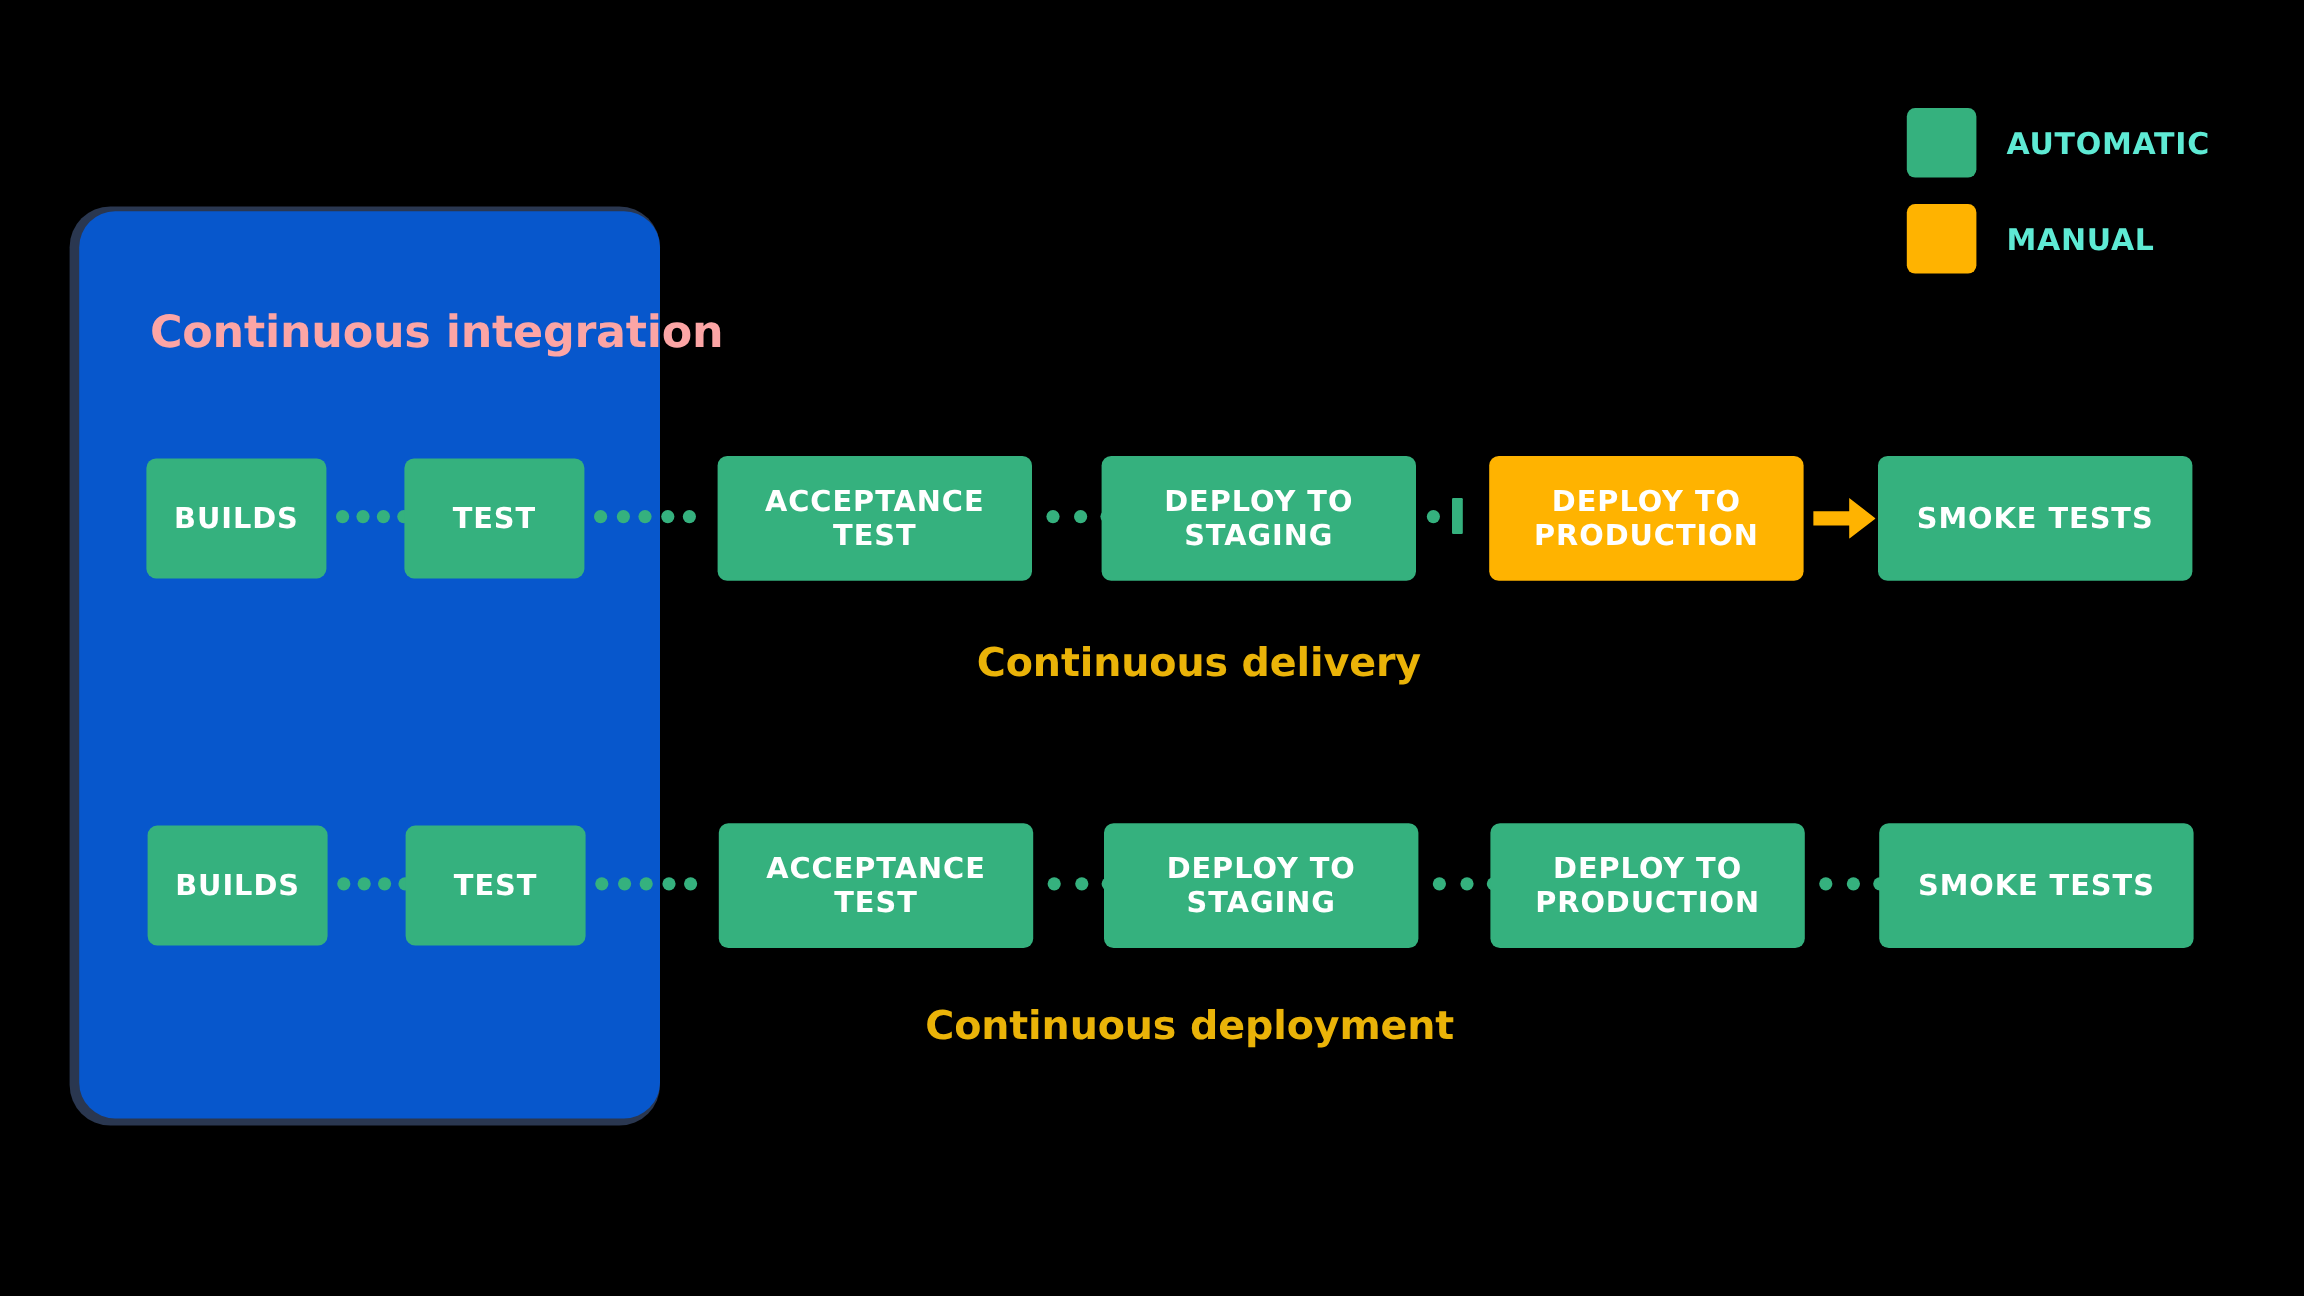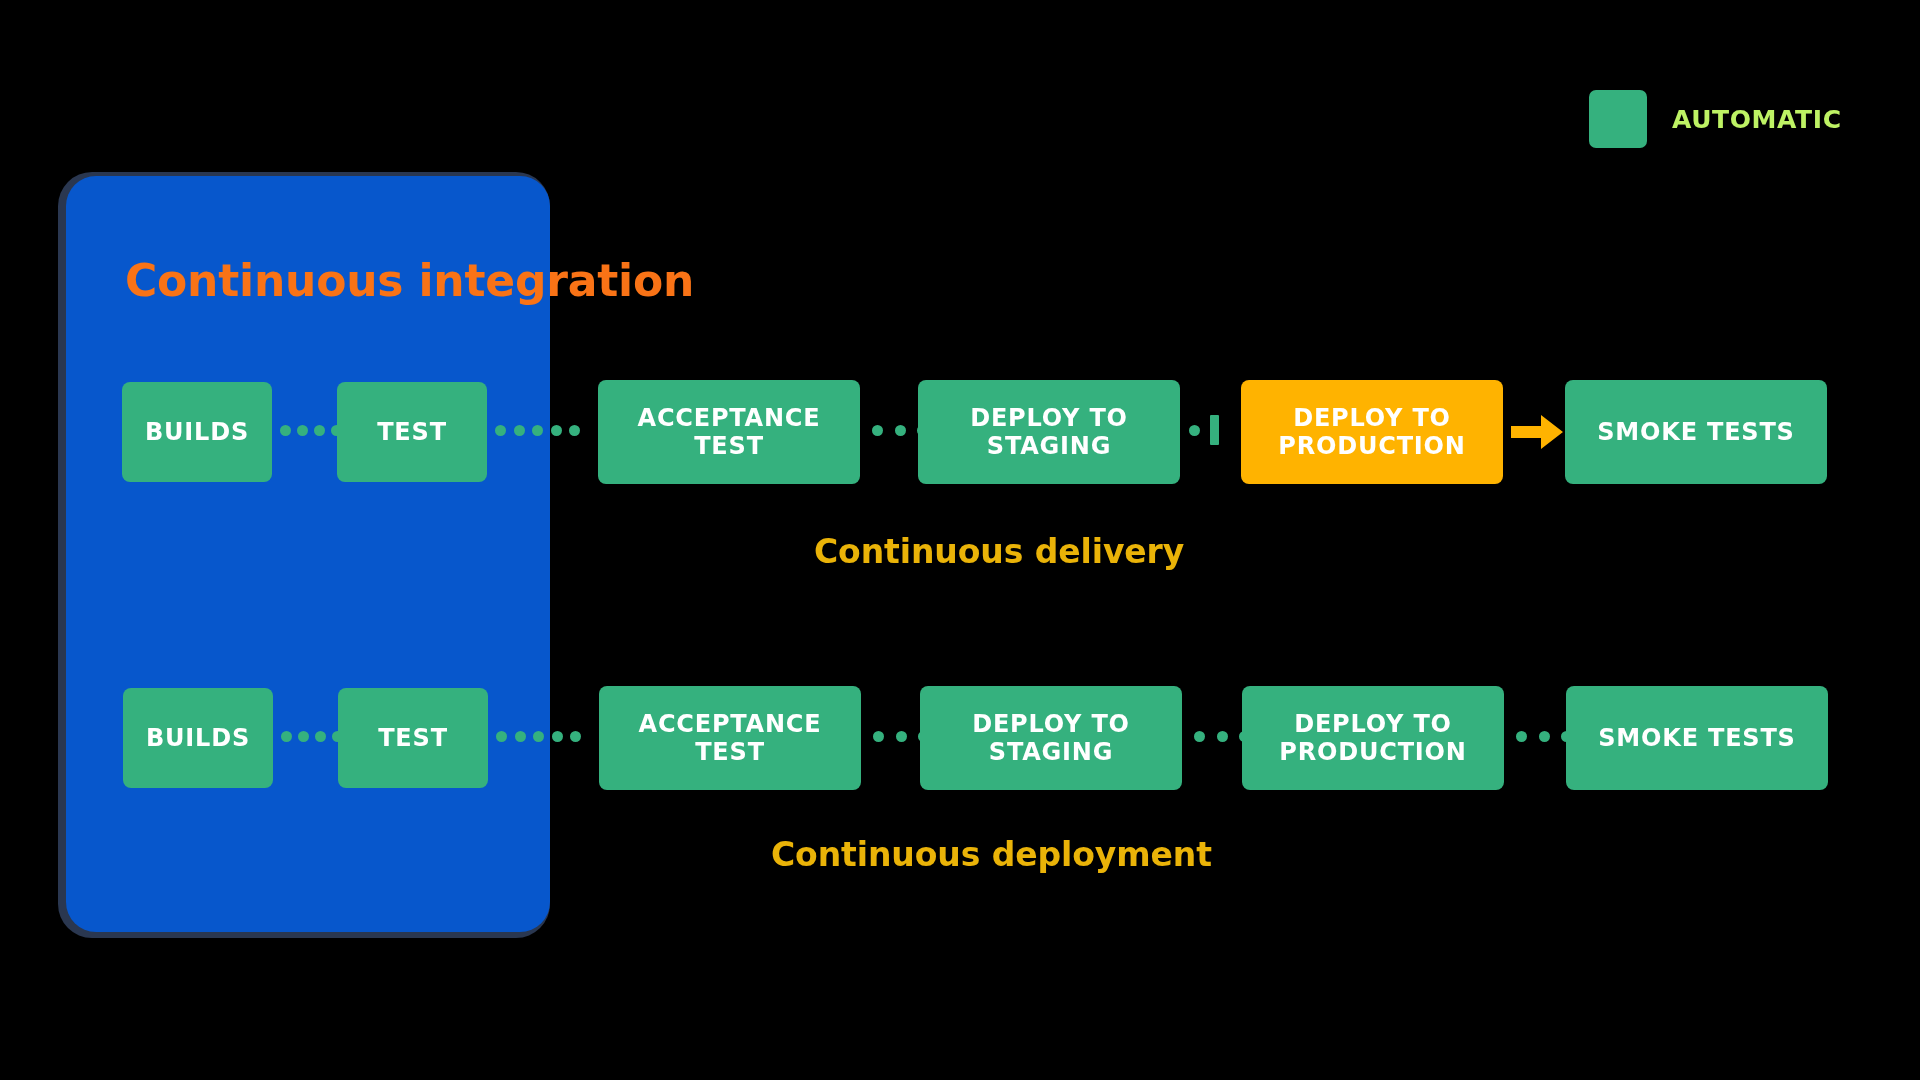--- a/index.html
+++ b/index.html
@@ -37,21 +37,21 @@
   .legend-swatch {
     width: 58px;
     height: 58px;
     border-radius: 7px;
     flex: 0 0 auto;
   }
   .legend-swatch.automatic { background: #35B17E; }
   .legend-swatch.manual    { background: #FFB300; }
   .legend-label {
     margin-left: 25px;
-    color: #bef264;
+    color: #5eead4;
     font-size: 25px;
     font-weight: 700;
     letter-spacing: 0.6px;
     white-space: nowrap;
   }
 
   
   #ci-frame {
     position: absolute;
     left: 58px;
@@ -67,22 +67,22 @@
     top: 176px;
     width: 484px;
     height: 756px;
     border-radius: 30px;
     background: #0757CC;
   }
   #ci-title {
     position: absolute;
     left: 125px;
     top: 255px;
-    color: #f97316;
-    font-size: 44px;
+    color: #fca5a5;
+    font-size: 37px;
     font-weight: 700;
     letter-spacing: -0.2px;
     white-space: nowrap;
   }
 
   
   .node {
     position: absolute;
     border-radius: 8px;
     display: flex;
@@ -145,20 +145,24 @@
 </head>
 <body>
 
 <div id="canvas">
 
   <div id="legend">
     <div class="legend-row">
       <span class="legend-swatch automatic"></span>
       <span class="legend-label">AUTOMATIC</span>
     </div>
+    <div class="legend-row">
+      <span class="legend-swatch manual"></span>
+      <span class="legend-label">MANUAL</span>
+    </div>
   </div>
 
   <div id="ci-frame"></div>
   <div id="ci-panel"></div>
   <div id="ci-title">Continuous integration</div>
 
   <div class="node green" style="left:122px; top:382px; width:150px; height:100px;">BUILDS</div>
 
   <div class="dots" style="left:280px; top:424px; width:62px;">
     <i></i>

